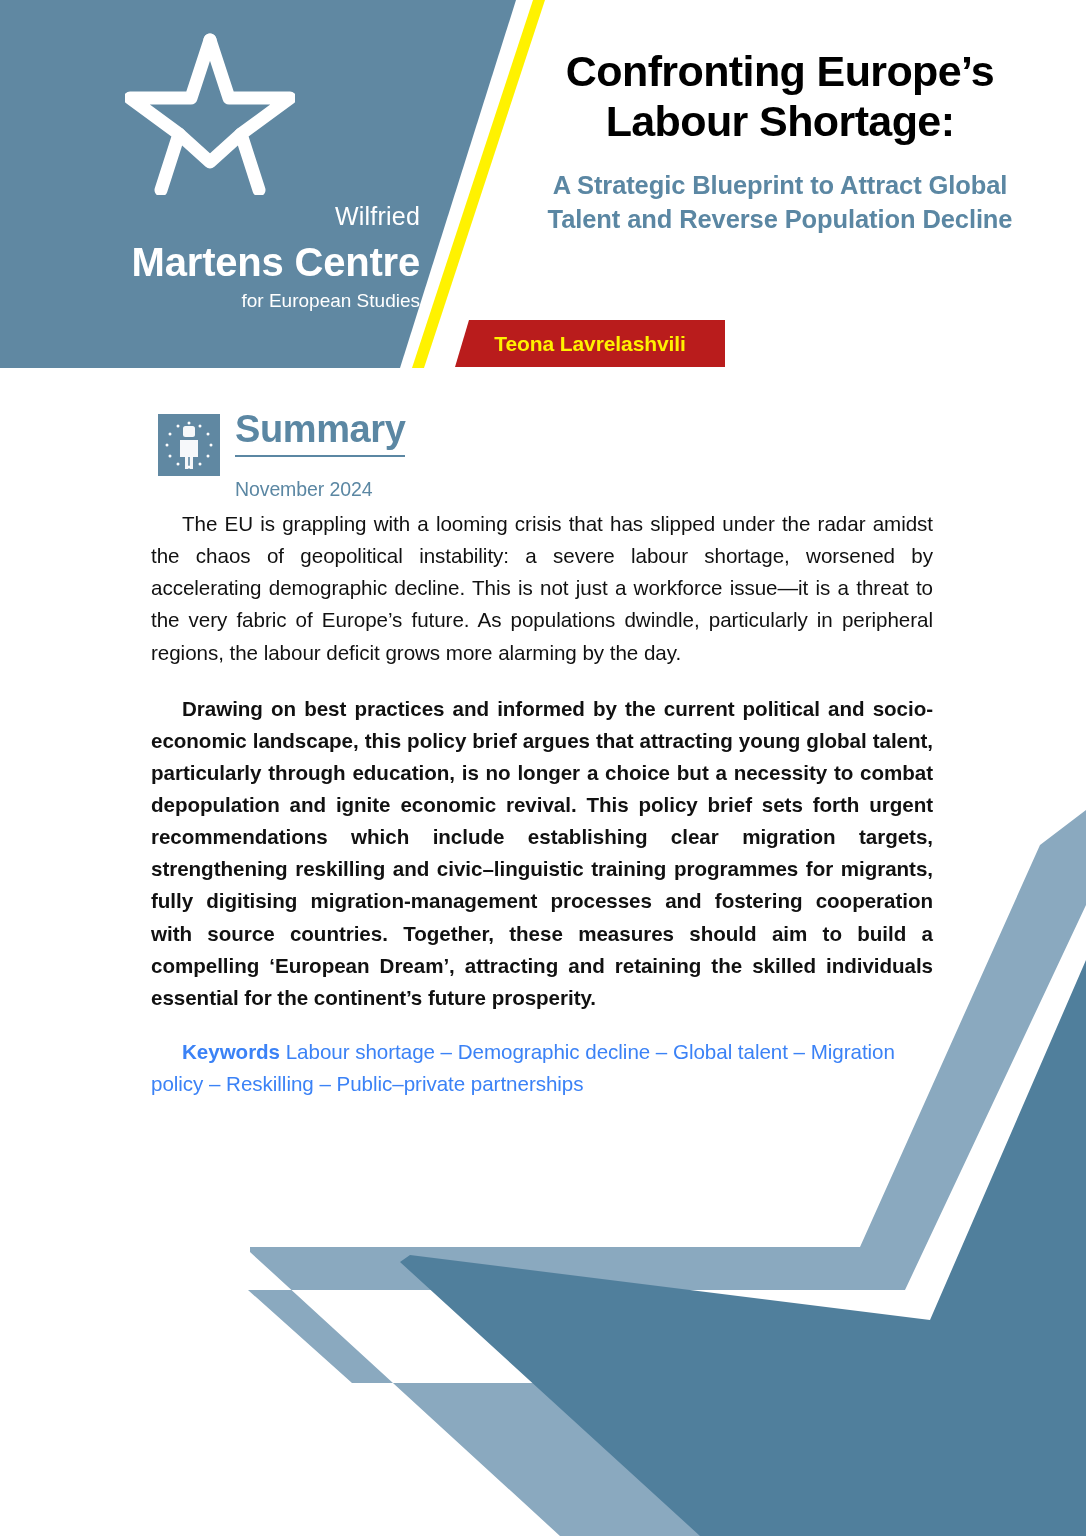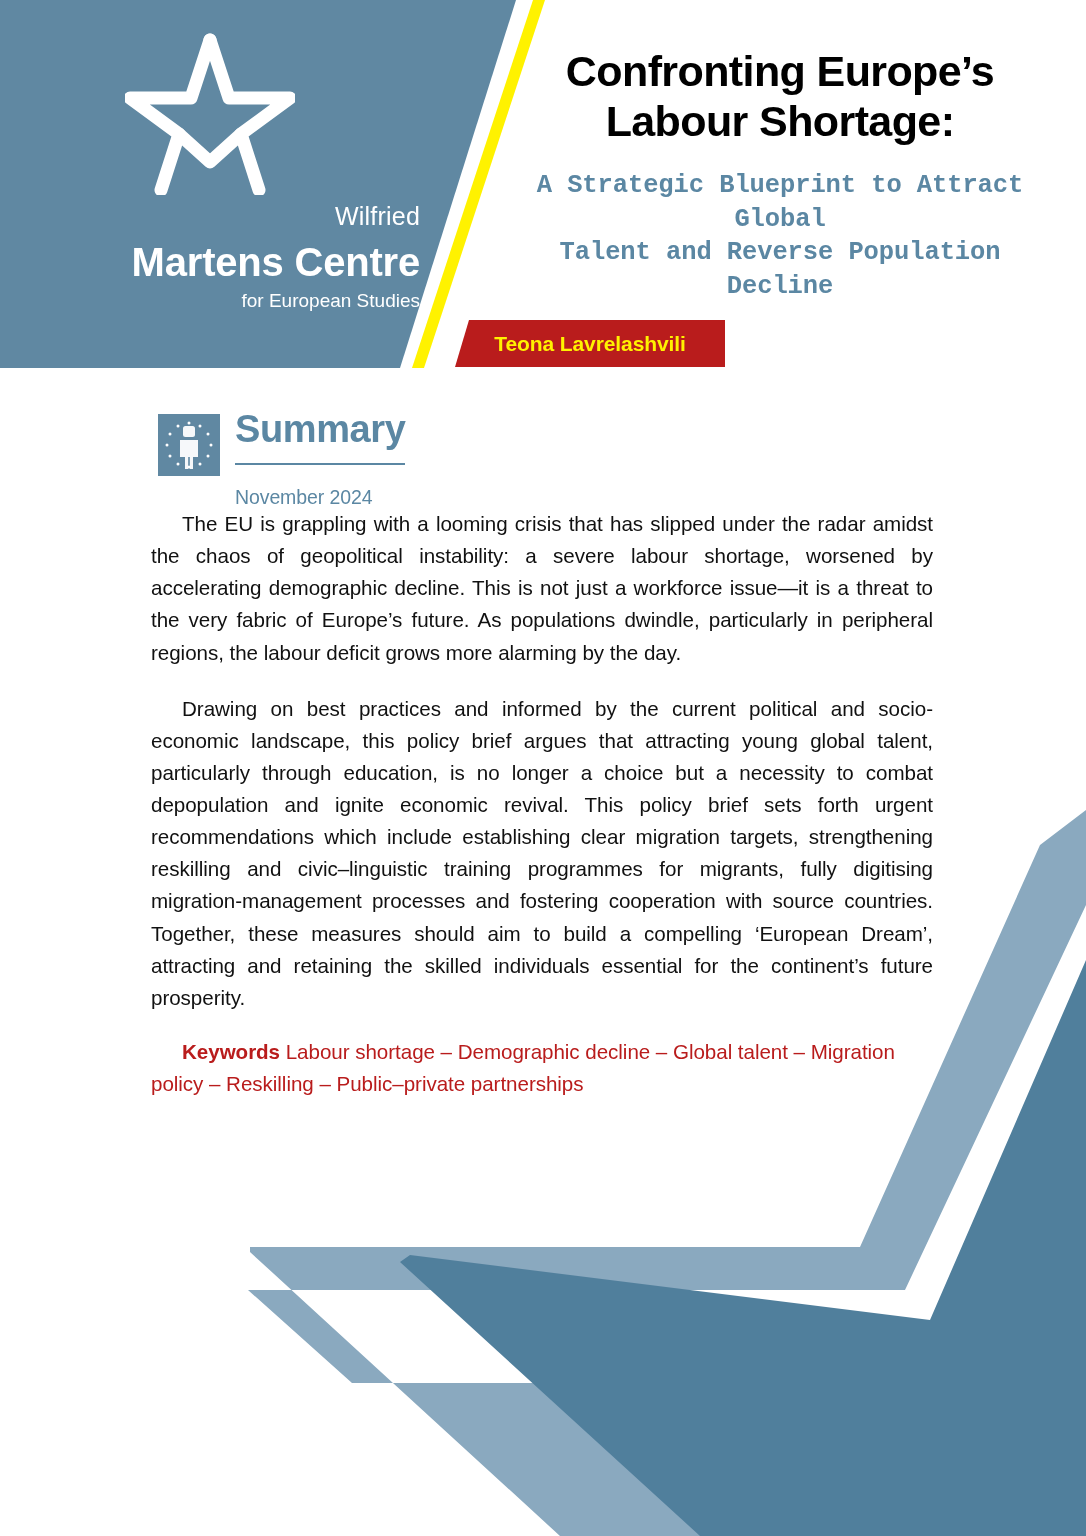--- a/index.html
+++ b/index.html
@@ -84,21 +84,20 @@
     line-height: 1.17;
     letter-spacing: -0.6px;
   }
   .doc-subtitle {
     margin-top: 22px;
     font-size: 25.5px;
     font-weight: bold;
     color: #5b87a3;
     line-height: 1.33;
     letter-spacing: -0.1px;
-    font-family: Liberation Mono, monospace;
   }
 
   
   .author-tag {
     position: absolute;
     left: 455px;
     top: 320px;
     width: 270px;
     height: 47px;
     background: #b91c1c;
@@ -131,21 +130,21 @@
     margin-left: 15px;
     margin-top: -4px;
   }
   .summary-title {
     font-size: 38px;
     font-weight: bold;
     color: #5b87a3;
     line-height: 1.05;
     border-bottom: 2px solid #5b87a3;
     display: inline-block;
-    padding-bottom: 13px;
+    padding-bottom: 5px;
     letter-spacing: -0.4px;
   }
   .summary-date {
     font-size: 19.5px;
     font-weight: normal;
     color: #5b87a3;
     margin-top: 21px;
     letter-spacing: -0.1px;
   }
 
@@ -160,25 +159,25 @@
     font-size: 20.6px;
     line-height: 1.56;
     color: #111111;
     text-align: justify;
     text-indent: 31px;
     margin-bottom: 24px;
     letter-spacing: -0.05px;
     -webkit-hyphens: none;
     hyphens: none;
   }
-  .para.last { margin-bottom: 0; }
+  .para.last { margin-bottom: 0; font-weight: bold; }
   .keywords {
     font-size: 20.6px;
     line-height: 1.56;
-    color: #b91c1c;
+    color: #3b82f6;
     text-align: left;
     text-indent: 31px;
     margin-top: 22px;
     letter-spacing: -0.05px;
   }
   .kw-label { font-weight: bold; }
 
   
   .deco {
     position: absolute;

